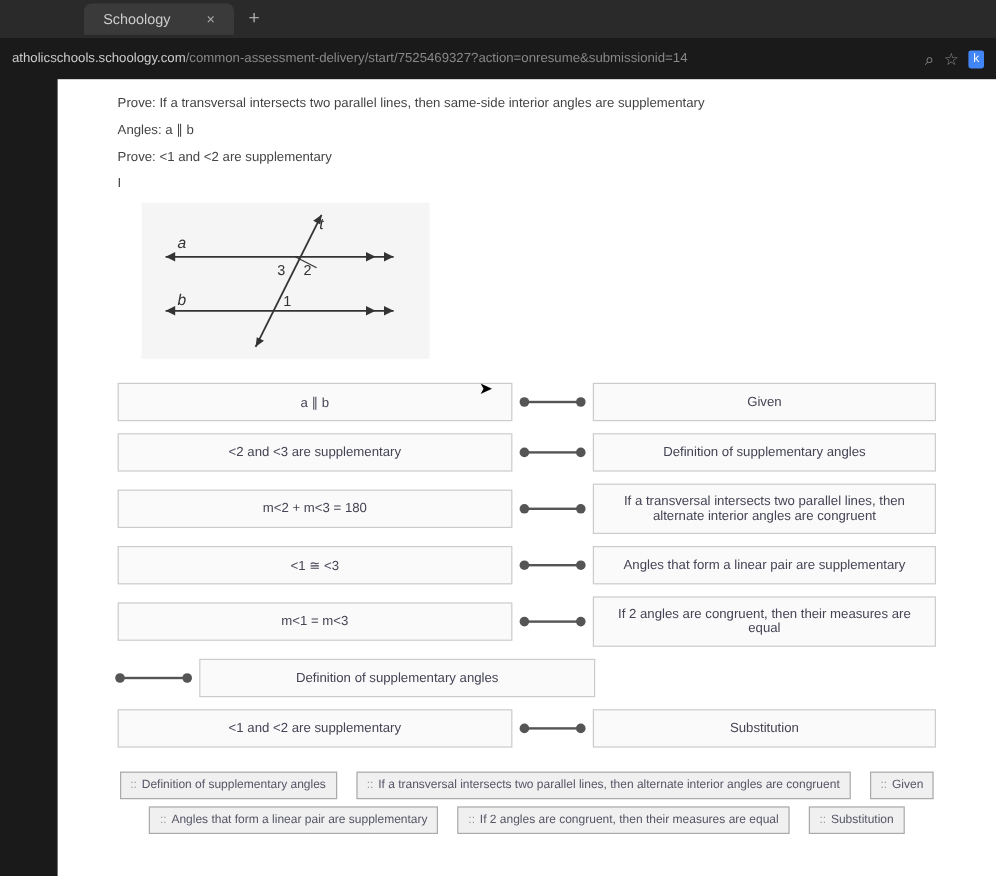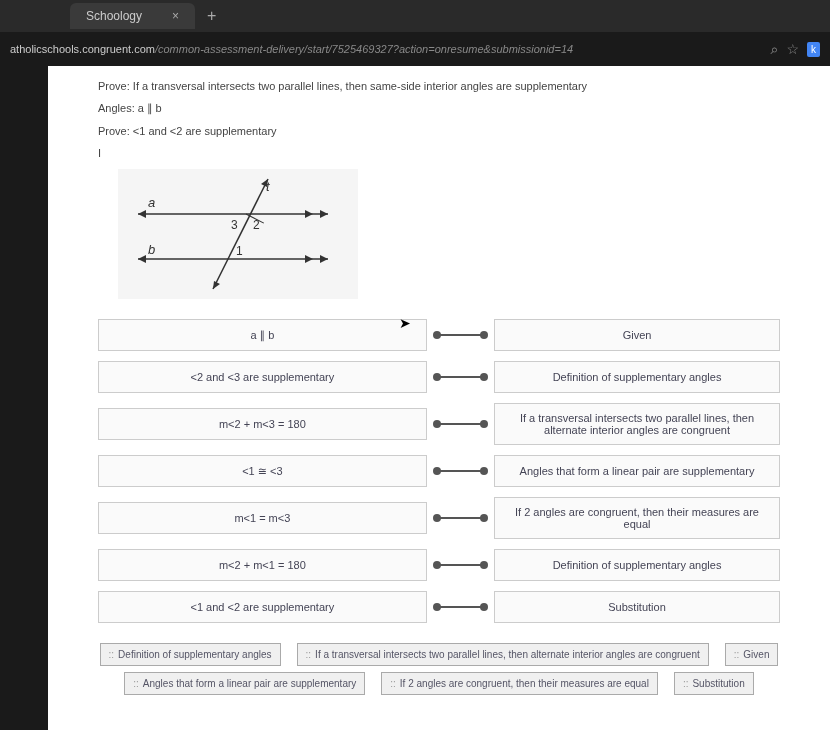--- a/index.html
+++ b/index.html
@@ -34,21 +34,21 @@
       background: #1a1a1a;
       height: 34px;
       display: flex;
       align-items: center;
       padding: 0 10px;
       gap: 8px;
       color: #ccc;
       font-size: 12px;
     }
     .url-text { flex: 1; font-size: 11px; }
-    .url-path { color: #888; font-style: italic; }
+    .url-path { color: #888; }
     .addr-icon { color: #888; font-size: 14px; cursor: pointer; }
     .content {
       background: #fff;
       height: calc(730px - 66px);
       padding: 14px 50px 10px 50px;
       overflow-y: auto;
       font-size: 11px;
       color: #333;
       margin-left: 48px;
     }
@@ -131,21 +131,21 @@
 <div class="browser-chrome">
   <div class="tab">
     <span>Schoology</span>
     <span class="tab-close">×</span>
   </div>
   <span class="tab-plus">+</span>
 </div>
 
 <div class="address-bar">
   <span class="url-text">
-    <span>atholicschools.congruent.com</span><span class="url-path">/common-assessment-delivery/start/7525469327?action=onresume&amp;submissionid=14</span>
+    <span>atholicschools.schoology.com</span><span class="url-path">/common-assessment-delivery/start/7525469327?action=onresume&amp;submissionid=14</span>
   </span>
   <span class="addr-icon">⌕</span>
   <span class="addr-icon">☆</span>
   <span class="addr-icon" style="background:#4285f4;color:#fff;padding:2px 4px;border-radius:2px;font-size:10px;">k</span>
 </div>
 
 <div class="content">
   <div class="prove-text">Prove: If a transversal intersects two parallel lines, then same-side interior angles are supplementary</div>
   <div class="given-text">Angles: a ∥ b</div>
   <div class="given-text">Prove: &lt;1 and &lt;2 are supplementary</div>
@@ -195,21 +195,20 @@
       <div class="statement">&lt;1 ≅ &lt;3</div>
       <div class="connector"></div>
       <div class="reason">Angles that form a linear pair are supplementary</div>
     </div>
     <div class="pair-row">
       <div class="statement">m&lt;1 = m&lt;3</div>
       <div class="connector"></div>
       <div class="reason">If 2 angles are congruent, then their measures are equal</div>
     </div>
     <div class="pair-row">
-      <div class="statement">m&lt;2 + m&lt;1 = 180</div>
       <div class="connector"></div>
       <div class="reason">Definition of supplementary angles</div>
     </div>
     <div class="pair-row">
       <div class="statement">&lt;1 and &lt;2 are supplementary</div>
       <div class="connector"></div>
       <div class="reason">Substitution</div>
     </div>
   </div>
 

